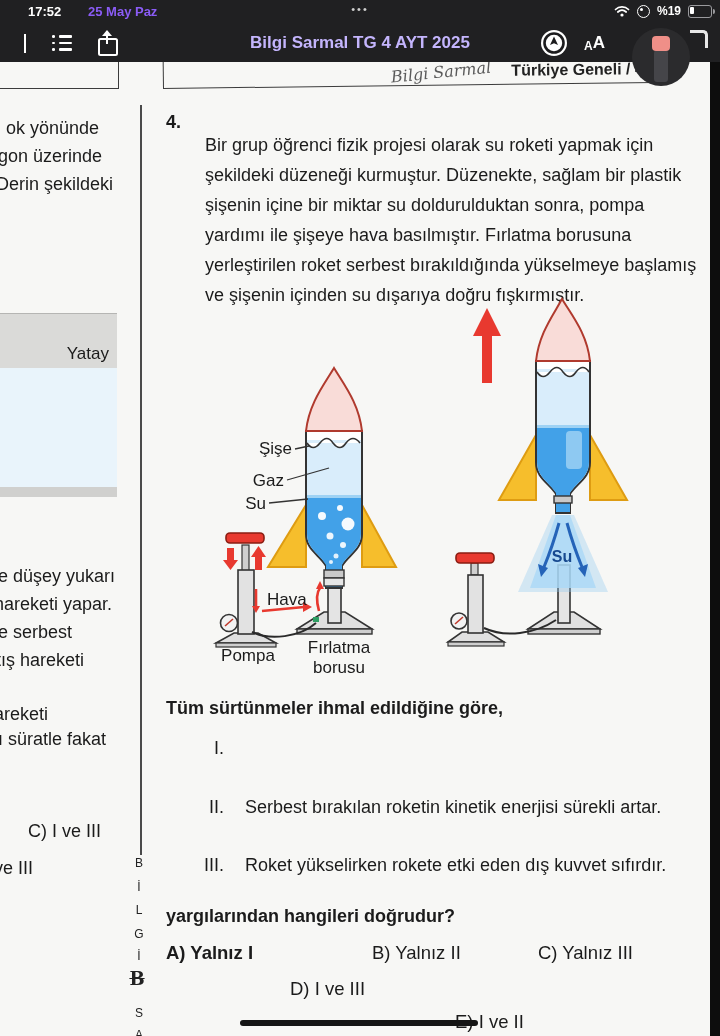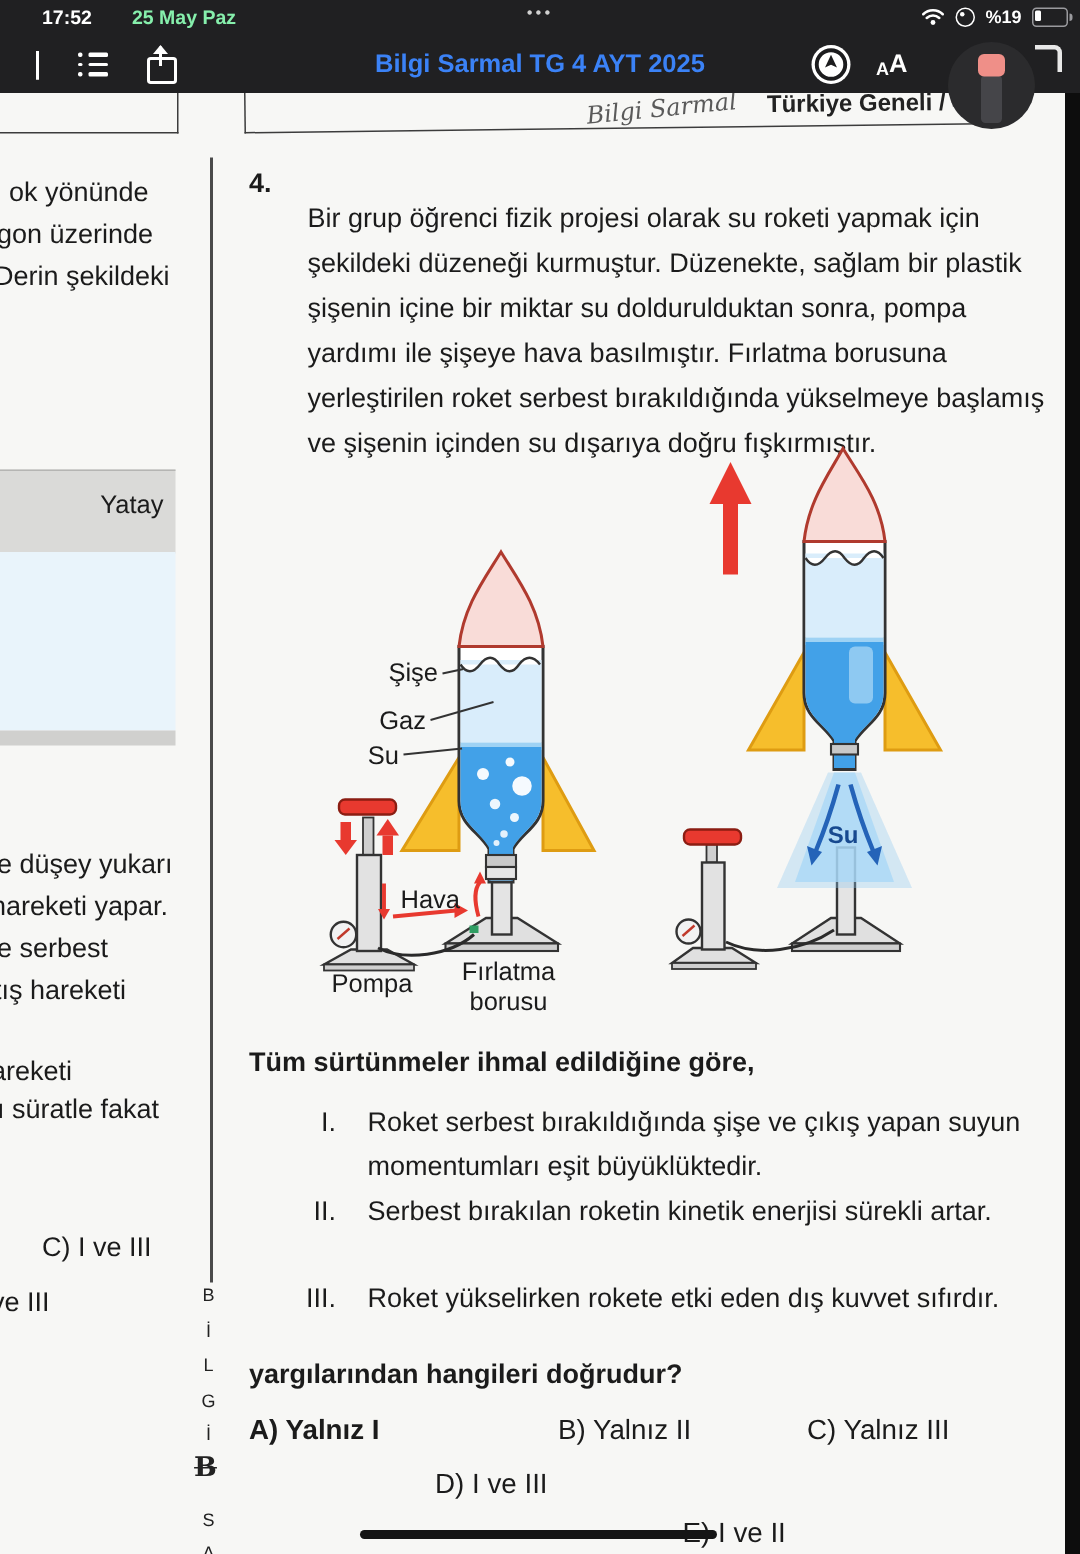--- a/index.html
+++ b/index.html
@@ -3,33 +3,33 @@
 <meta charset="utf-8">
 <style>
   html,body{margin:0;padding:0;background:#000;}
   .screen{position:relative;width:720px;height:1036px;background:#000;overflow:hidden;
           font-family:"Liberation Sans",sans-serif;}
   .abs{position:absolute;}
 
   
   .statusbar{left:0;top:0;width:720px;height:24px;background:#202022;color:#fff;z-index:40;}
   .sb-time{left:28px;top:4px;font-size:13px;font-weight:700;}
-  .sb-date{left:88px;top:4px;font-size:13px;font-weight:600;color:#86efac;}
+  .sb-date{left:88px;top:4px;font-size:13px;font-weight:600;color:#8b5cf6;}
   .sb-dots{left:0;top:3px;width:720px;text-align:center;font-size:11px;letter-spacing:2px;color:#d0d0d0;}
   .sb-right{right:8px;top:3px;display:flex;align-items:center;gap:7px;height:16px;}
   .sb-pct{font-size:12px;font-weight:600;color:#fff;}
   .batt{position:relative;width:22px;height:11px;border:1px solid #9a9a9e;border-radius:3px;}
   .batt-fill{position:absolute;left:1px;top:1px;width:4px;height:7px;background:#fff;border-radius:1px;}
   .batt-nub{position:absolute;right:-4px;top:3px;width:2px;height:5px;background:#9a9a9e;border-radius:0 2px 2px 0;}
   .rotlock{position:relative;width:11px;height:11px;border:1.5px solid #fff;border-radius:50%;}
   .rotlock i{position:absolute;left:2.5px;top:2.5px;width:3px;height:3px;background:#fff;border-radius:50%;}
 
   
   .navbar{left:0;top:24px;width:720px;height:38px;background:#202022;z-index:40;}
-  .nav-title{left:0;top:9px;width:720px;text-align:center;color:#3b82f6;font-size:17px;font-weight:600;}
+  .nav-title{left:0;top:9px;width:720px;text-align:center;color:#c4b5fd;font-size:17px;font-weight:600;}
   .nav-left{left:24px;top:6px;display:flex;align-items:center;gap:26px;height:26px;}
   .chev{width:11px;height:11px;border-left:2.6px solid #fff;border-bottom:2.6px solid #fff;transform:rotate(45deg);margin-top:2px;}
   .toc{display:flex;flex-direction:column;gap:4px;}
   .toc .r{display:flex;align-items:center;gap:4px;}
   .toc .d{width:2.6px;height:2.6px;background:#fff;border-radius:50%;}
   .toc .l{width:13px;height:2.4px;background:#fff;border-radius:1px;}
   .share{position:relative;width:18px;height:24px;}
   .share .box{position:absolute;left:0;top:7px;width:16px;height:14px;border:2px solid #fff;border-radius:2.5px;}
   .share .stem{position:absolute;left:8px;top:0;width:2.2px;height:13px;background:#fff;}
   .share .head{position:absolute;left:4.2px;top:-1px;width:0;height:0;border-left:5px solid transparent;border-right:5px solid transparent;border-bottom:6px solid #fff;}
@@ -51,21 +51,21 @@
   .hbox-l{left:0;top:0;width:118px;height:26px;border-right:1.6px solid #3c3c3c;border-bottom:1.6px solid #3c3c3c;}
   .hbox-r{left:163px;top:0;width:492px;height:27px;border-left:1.6px solid #3c3c3c;border-bottom:1.6px solid #3c3c3c;border-right:1px solid #6a6a6a;
           display:flex;align-items:center;justify-content:flex-end;gap:20px;padding-right:10px;box-sizing:border-box;transform:rotate(-0.7deg);transform-origin:left bottom;}
   .script-logo{font-family:"DejaVu Serif",serif;font-style:italic;font-size:16px;color:#5a5a5a;transform:rotate(-5deg);}
   .exam-title{font-size:16px;font-weight:700;color:#222;}
 
   .divider{left:140px;top:43px;width:1.6px;height:750px;background:#4a4a4a;}
 
   .frag{font-size:18px;line-height:22px;white-space:nowrap;}
   .figbar{left:0;top:251px;width:117px;height:55px;background:#dadad8;border-top:1px solid #b5b5b3;}
-  .figbar span{position:absolute;right:8px;bottom:22px;font-size:17px;}
+  .figbar span{position:absolute;right:8px;bottom:5px;font-size:17px;}
   .figblue{left:0;top:306px;width:117px;height:119px;background:#e9f4fb;}
   .figstrip{left:0;top:425px;width:117px;height:10px;background:#d0d0ce;}
 
   .spine{font-size:12px;color:#222;width:18px;text-align:center;}
   .spine.logo{font-family:"DejaVu Serif",serif;font-size:18px;font-weight:700;text-decoration:line-through;}
 
   .qnum{left:166px;top:50px;font-size:18px;font-weight:700;}
   .qbody{left:205px;top:50px;width:492px;font-size:18px;line-height:30px;margin-top:18px;}
 
   .givenb{left:166px;top:636px;font-size:18px;font-weight:700;}
@@ -219,21 +219,20 @@
       <circle cx="299" cy="336" r="8" fill="#f2f2f2" stroke="#333" stroke-width="1.6"></circle>
       <line x1="295" y1="339" x2="303" y2="332" stroke="#c0392b" stroke-width="1.6"></line>
       <rect x="296" y="268" width="38" height="10" rx="4" fill="#e8392f" stroke="#8b1d12" stroke-width="1.6"></rect>
       <path d="M324,343 C345,353 375,349 396,335" fill="none" stroke="#2a2a2a" stroke-width="2"></path>
     </svg>
 
     <div class="givenb abs">Tüm sürtünmeler ihmal edildiğine göre,</div>
 
     <div class="stmt abs" style="top:672px;">
       <span class="num">I.</span>
-      <span class="txt">Roket serbest bırakıldığında şişe ve çıkış yapan suyun momentumları eşit büyüklüktedir.</span>
     </div>
     <div class="stmt abs" style="top:731px;">
       <span class="num">II.</span>
       <span class="txt">Serbest bırakılan roketin kinetik enerjisi sürekli artar.</span>
     </div>
     <div class="stmt abs" style="top:789px;">
       <span class="num">III.</span>
       <span class="txt">Roket yükselirken rokete etki eden dış kuvvet sıfırdır.</span>
     </div>
 

